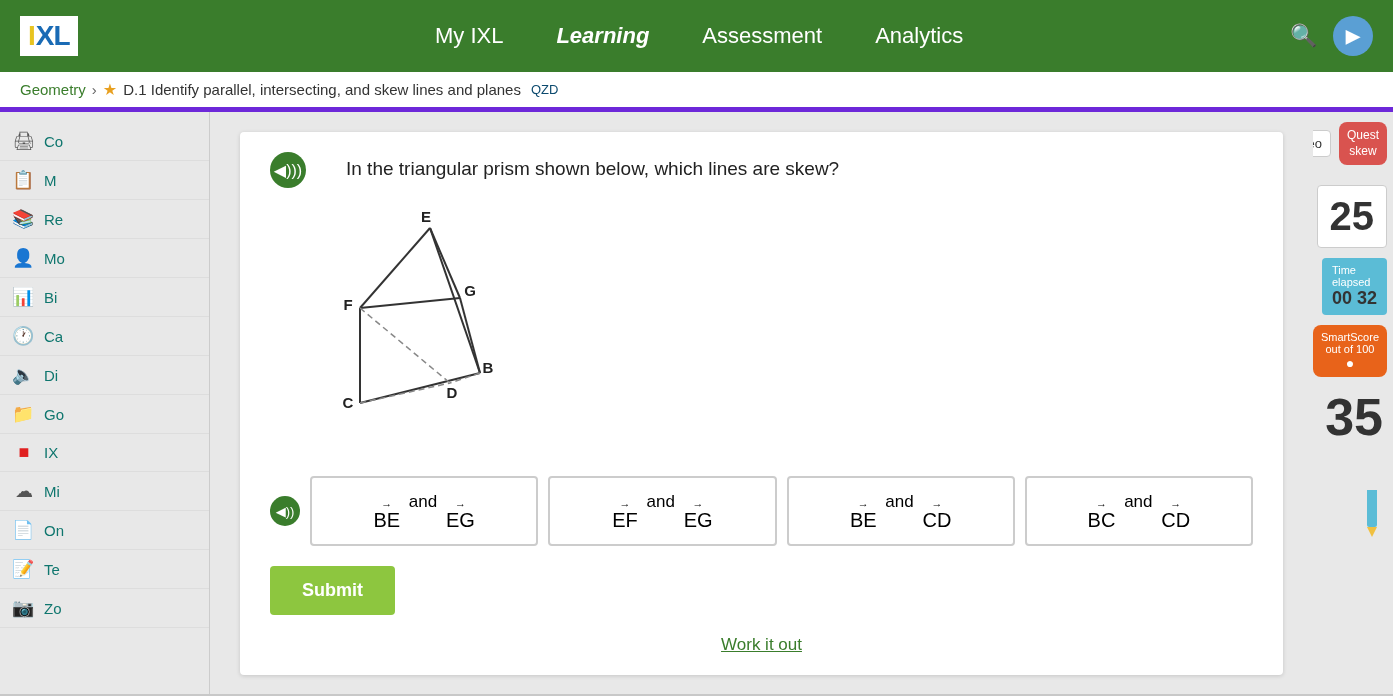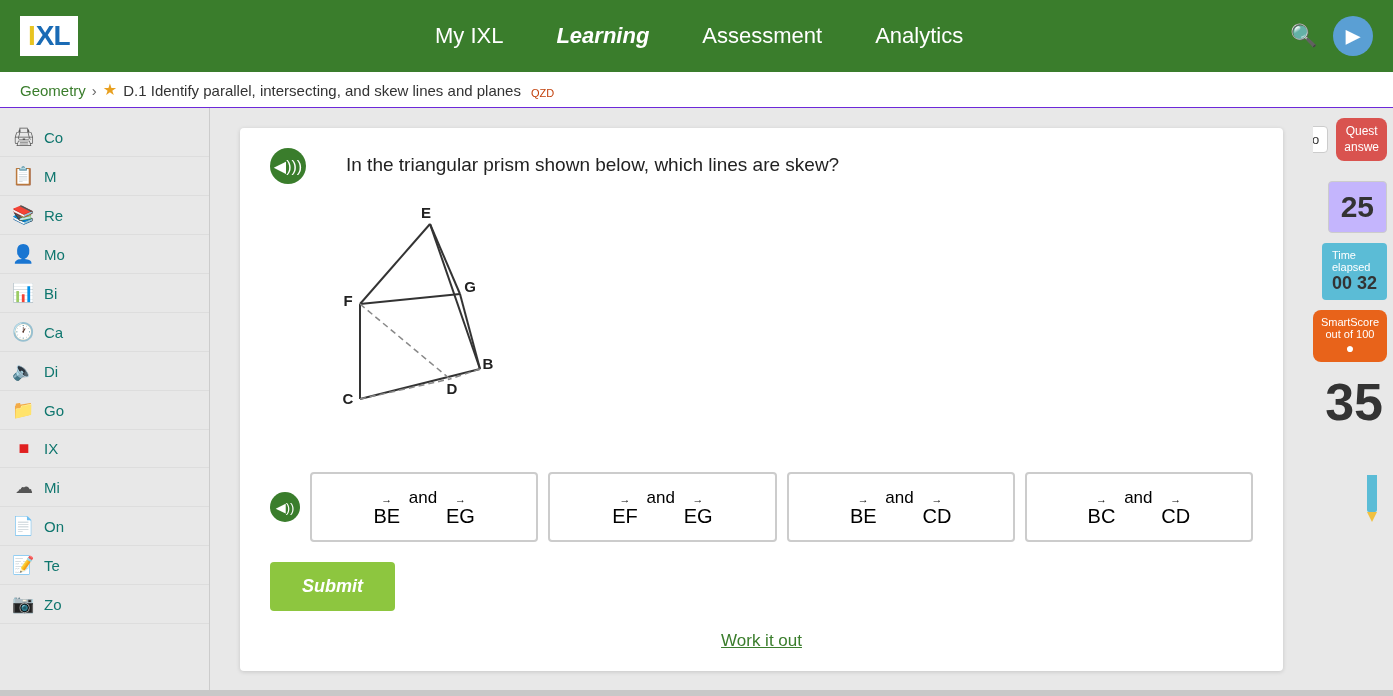--- a/index.html
+++ b/index.html
@@ -71,45 +71,45 @@
       color: white;
       font-weight: bold;
       font-size: 18px;
     }
 
     
     .breadcrumb-bar {
       background: white;
       padding: 8px 20px;
       display: flex;
-      align-items: flex-end;
+      align-items: center;
       gap: 6px;
       font-size: 14px;
-      border-bottom: 1px solid #6d28d9;
+      border-bottom: 5px solid #6d28d9;
     }
     .breadcrumb-link {
       color: #3a7d2c;
       cursor: pointer;
       font-size: 15px;
     }
     .breadcrumb-sep {
       color: #666;
       font-size: 15px;
     }
     .breadcrumb-star {
       color: #e8a020;
       font-size: 16px;
     }
     .breadcrumb-current {
       color: #333;
       font-size: 15px;
     }
     .breadcrumb-code {
-      color: #c2410c;
-      font-size: 11px;
+      color: #0c4a6e;
+      font-size: 13px;
       margin-left: 4px;
     }
 
     
     .main-layout {
       display: flex;
       height: calc(696px - 72px - 42px);
     }
 
     
@@ -210,21 +210,20 @@
     .submit-btn {
       background: #8dc63f;
       color: white;
       border: none;
       padding: 14px 32px;
       font-size: 18px;
       font-weight: bold;
       border-radius: 4px;
       cursor: pointer;
       margin-bottom: 8px;
-      font-style: italic;
     }
 
     
     .work-it-out {
       color: #3a7d2c;
       font-size: 17px;
       cursor: pointer;
       text-decoration: underline;
       margin-top: 8px;
       display: block;
@@ -260,25 +259,25 @@
       background: #d9534f;
       color: white;
       border-radius: 8px;
       padding: 6px 8px;
       font-size: 12px;
       text-align: center;
       line-height: 1.3;
     }
 
     .score-display {
-      background: #c4b5fd;
+      background: #ffffff;
       border-radius: 4px;
       padding: 8px 12px;
       text-align: center;
-      font-size: 30px;
+      font-size: 40px;
       font-weight: bold;
       color: #333;
       border: 1px solid #ccc;
     }
 
     .time-box {
       background: #5bbcd6;
       color: white;
       border-radius: 4px;
       padding: 6px 10px;
@@ -551,21 +550,21 @@
   </div>
 
   <div class="right-panel">
     <div style="display:flex; gap:8px; align-items:center; justify-content:flex-end;">
       <div class="video-btn">
         <span>▶</span>
         <span>Video</span>
       </div>
       <div class="quest-badge">
         <span>Quest</span><br>
-        <span>answe</span>
+        <span>skew</span>
       </div>
     </div>
 
     <div style="text-align:right; margin-top:10px;">
       <div class="score-display">25</div>
     </div>
 
     <div class="time-box">
       <div style="font-size:11px; color:white;">Time<br>elapsed</div>
       <div class="time-value">00   32</div>

